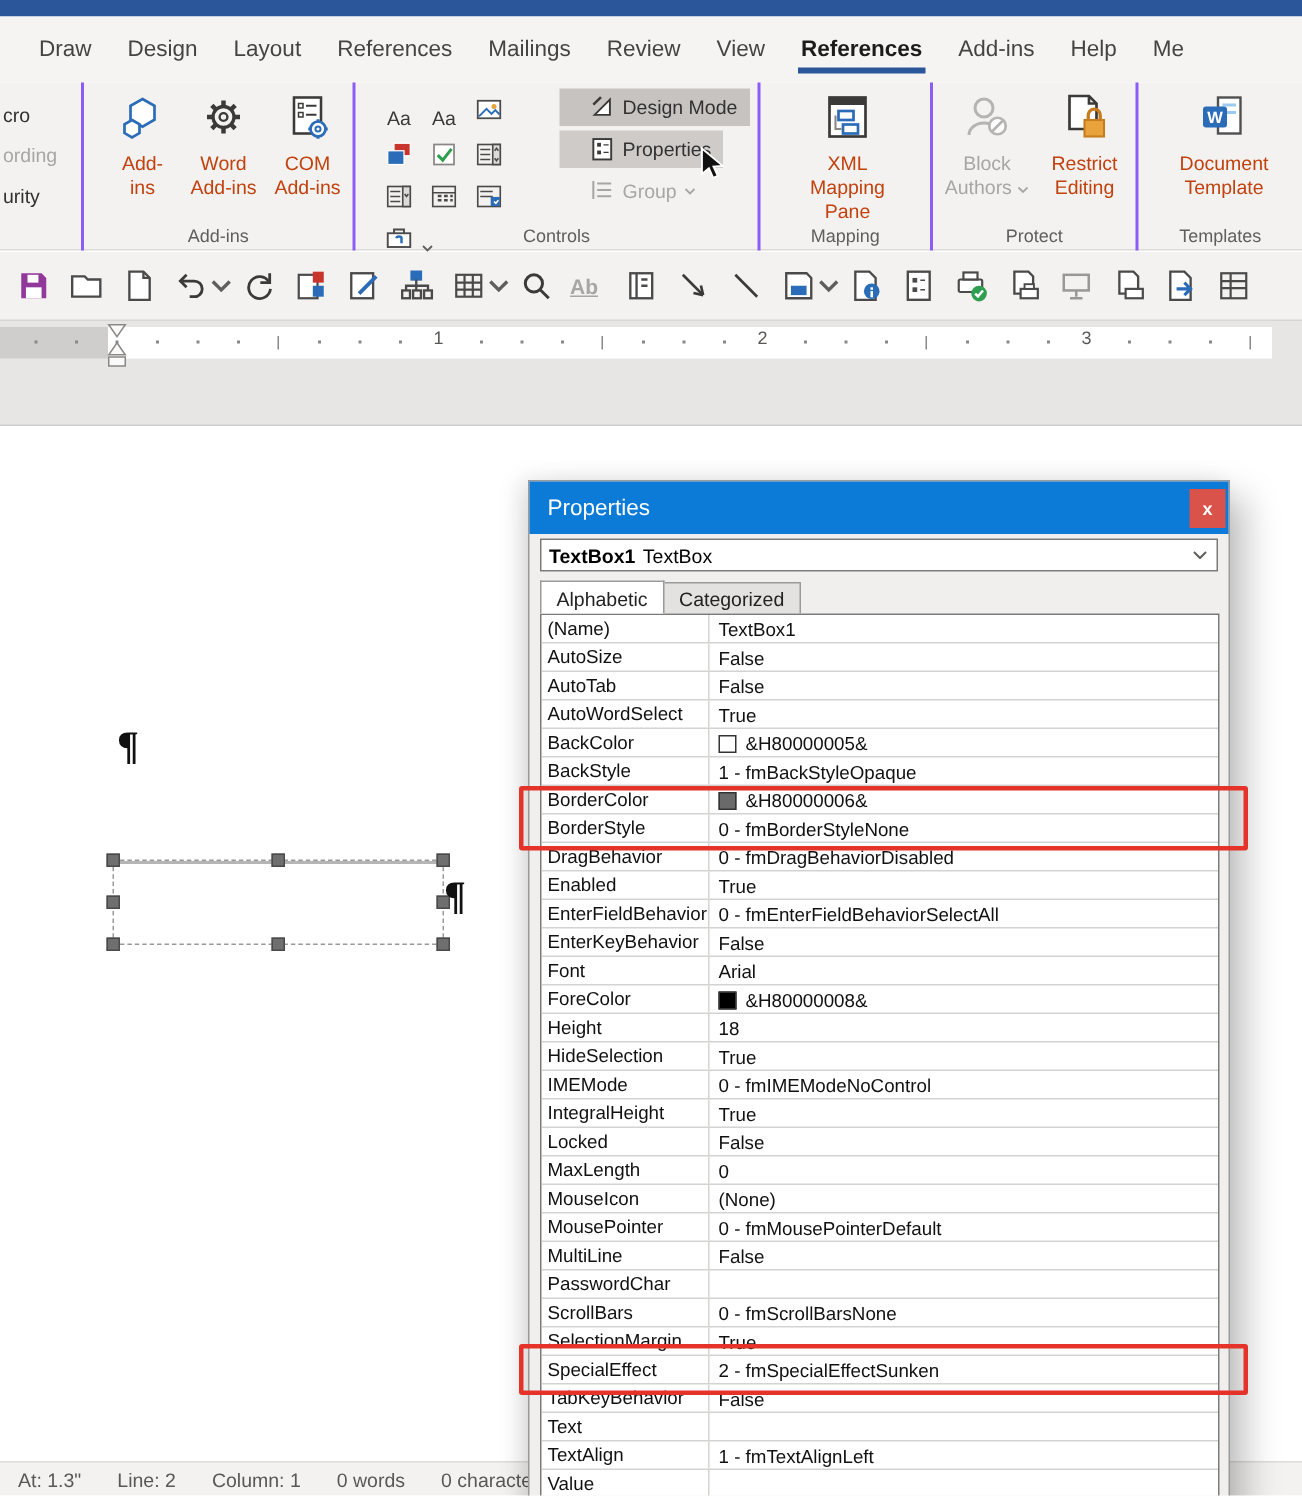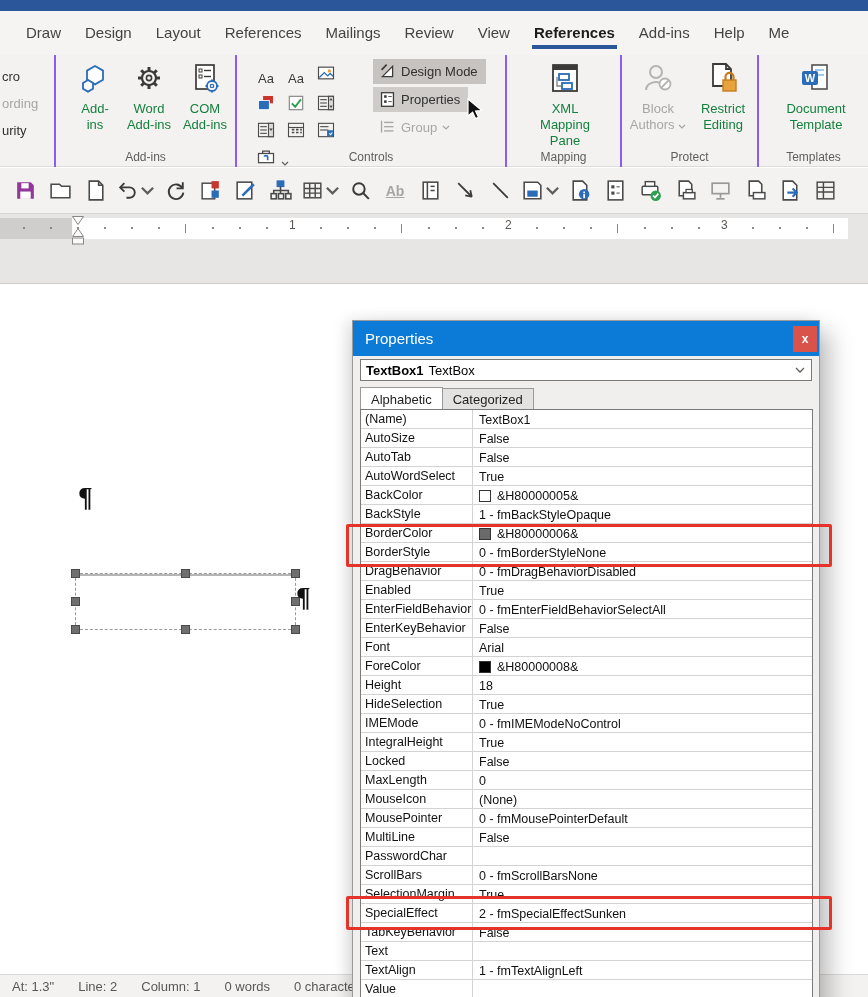--- a/index.html
+++ b/index.html
@@ -16,39 +16,39 @@
   .tab.active { color:#1d1c1b; font-weight:bold; }
   .tab.active::after { content:""; position:absolute; left:10px; right:10px; bottom:4px; height:4px; background:#2b579a; }
 
   
   .ribbon { position:absolute; left:0; top:55px; width:868px; height:112px; background:#f3f2f1;
     border-bottom:1px solid #dddbd9; }
   .rgroup { position:absolute; top:0; height:112px; border-right:2px solid #8b5cf6; }
   .glabel { position:absolute; bottom:3px; left:0; right:0; text-align:center; font-size:12px; color:#605e5c; }
   .bigbtn { position:absolute; top:4px; width:62px; text-align:center; cursor:default; }
   .bigbtn .bicon { display:block; height:38px; margin:2px auto 2px; }
-  .bigbtn .bl { display:block; font-size:13px; color:#15803d; line-height:16px; }
+  .bigbtn .bl { display:block; font-size:13px; color:#c2410c; line-height:16px; }
   .disabled .bl { color:#a8a6a4; }
   .partial { position:absolute; font-size:13px; color:#323130; white-space:nowrap; }
   .partial.dim { color:#a8a6a4; }
   .cicon { width:24px; height:23px; display:inline-flex; align-items:center; justify-content:center;
     font-size:13px; color:#3b3a39; }
   .cicon svg { width:20px; height:20px; }
   .ctrlbtn { position:absolute; left:136px; height:25px; display:flex; align-items:center; gap:5px;
-    font-size:13px; color:#323130; padding:0 8px 0 6px; white-space:nowrap; }
+    font-size:13px; color:#323130; padding:0 8px 0 20px; white-space:nowrap; }
   .ctrlbtn svg { width:17px; height:17px; }
   .ctrlbtn.hl1 { background:#c6c3c1; }
   .ctrlbtn.hl2 { background:#cecbc9; }
   .ctrlbtn.dim { color:#a8a6a4; }
   .chev svg, svg.chev { width:8px; height:5px; }
 
   
   .qat { position:absolute; left:0; top:168px; width:868px; height:46px; background:#f3f2f1;
     border-bottom:1px solid #d8d6d4; display:flex; align-items:center; padding-left:10px; gap:5px; }
-  .qbtn { width:30px; height:30px; display:flex; align-items:center; justify-content:center; flex:0 0 auto; }
+  .qbtn { width:30px; height:30px; display:flex; align-items:center; flex:0 0 auto; }
   .qbtn svg { width:25px; height:25px; }
   .qbtn.withchev { width:40px; }
   .abtx { font-size:14px; color:#a8a6a4; text-decoration:underline; font-weight:bold; }
 
   
   .rulerzone { position:absolute; left:0; top:214px; width:868px; height:70px; background:#e7e6e5;
     border-bottom:1px solid #d0cecd; }
   .rulerwhite { position:absolute; left:72px; top:4px; width:776px; height:21px; background:#fff; }
   .rulergray { position:absolute; left:0; top:4px; width:72px; height:21px; background:#cfcecd; }
   .tick { position:absolute; background:#8a8886; }

